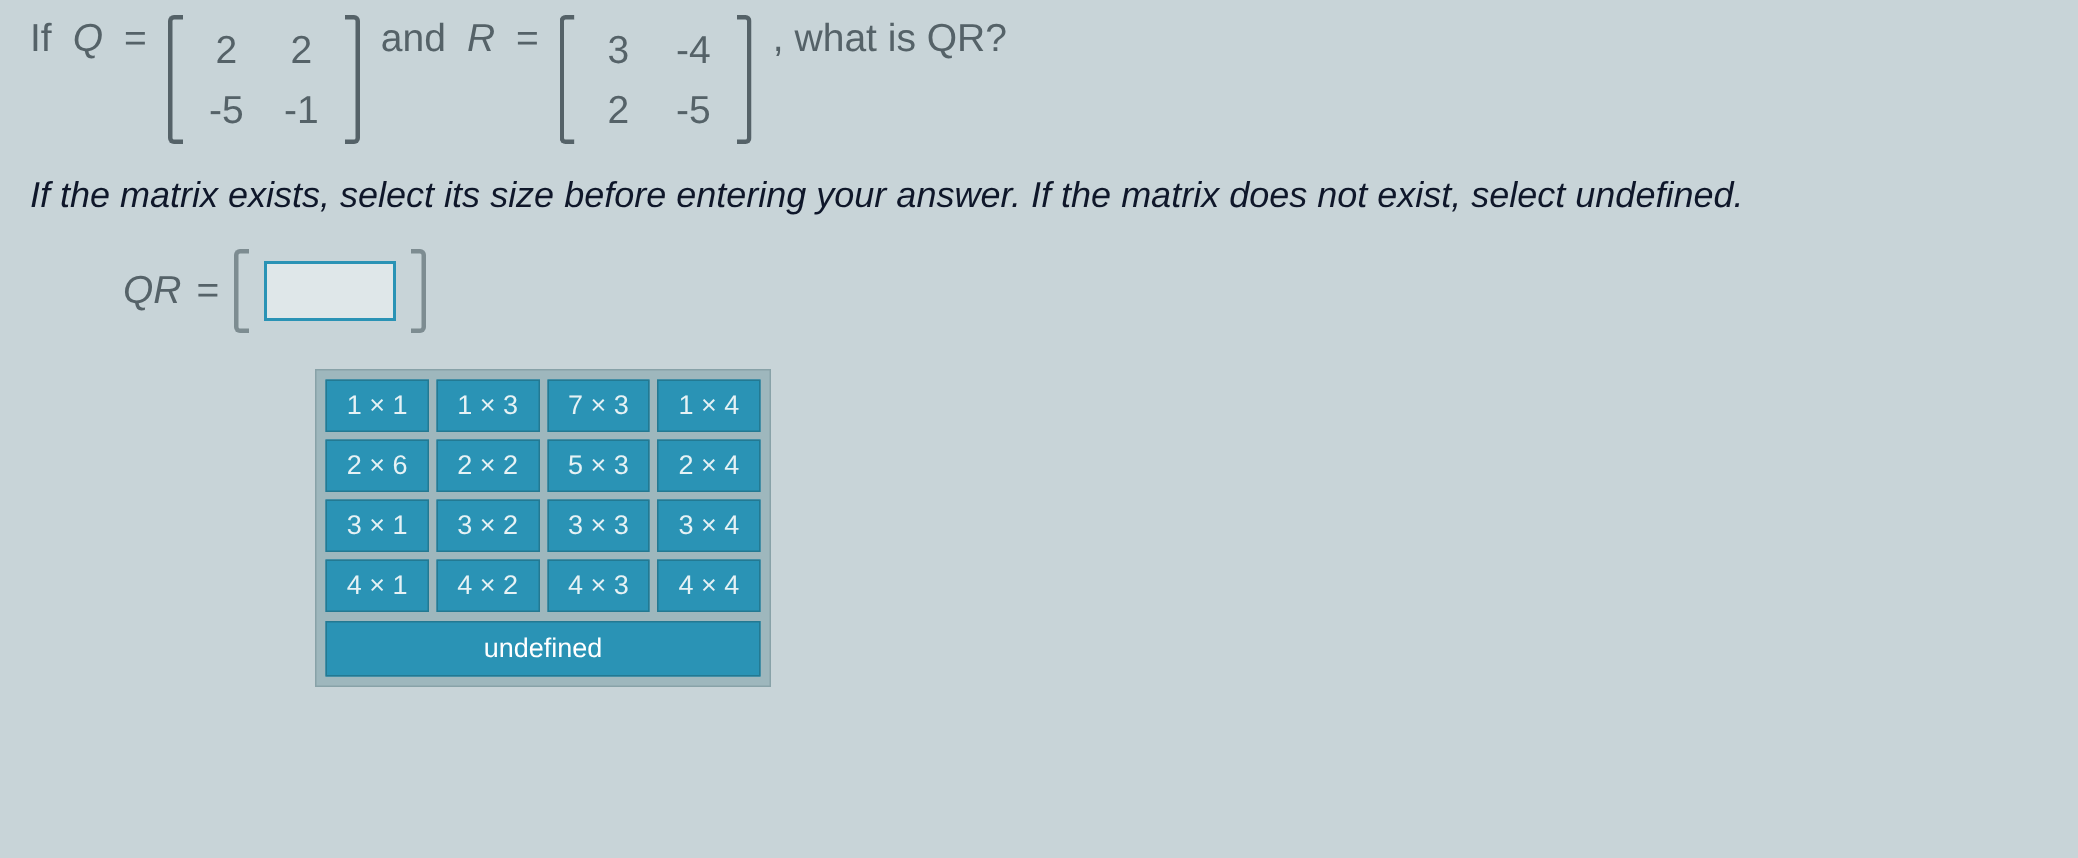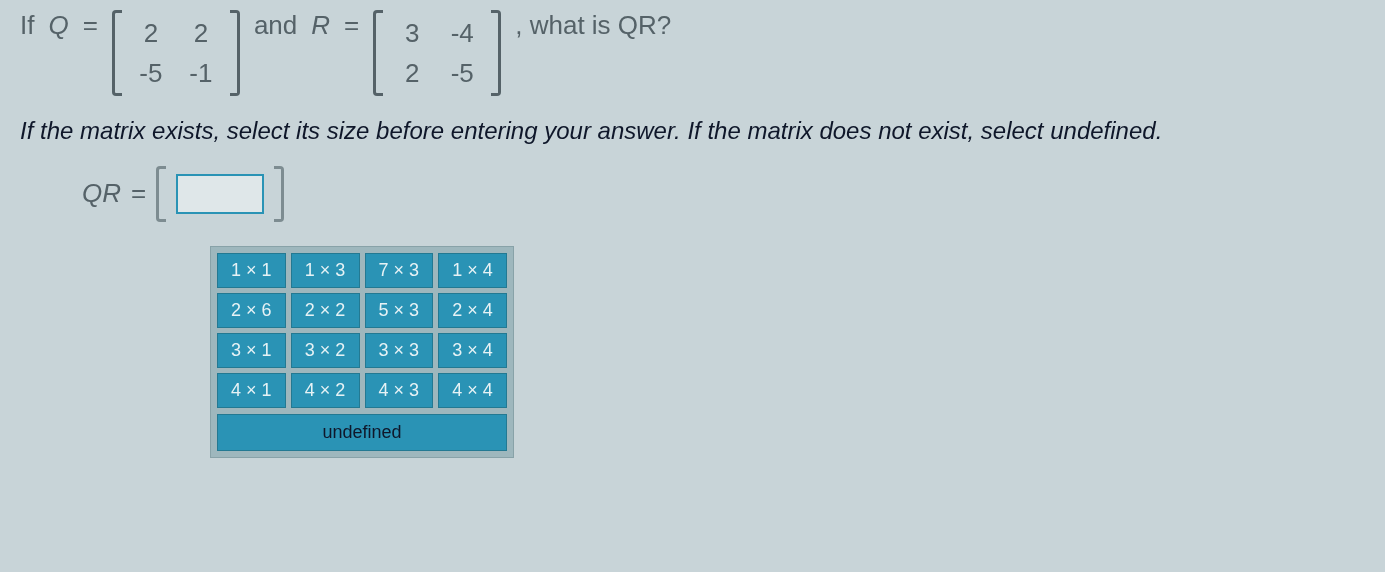--- a/index.html
+++ b/index.html
@@ -92,21 +92,21 @@
     color: #e6f2f5;
     font-size: 18px;
     text-align: center;
     padding: 6px 0;
     border: 1px solid #237992;
     cursor: pointer;
     font-family: Arial, sans-serif;
   }
   .undefined-btn {
     background: #2a93b5;
-    color: #0f172a;
+    color: #ffffff;
     font-size: 18px;
     text-align: center;
     padding: 7px 0;
     border: 1px solid #237992;
     cursor: pointer;
   }
 </style>
 </head>
 <body>
 

